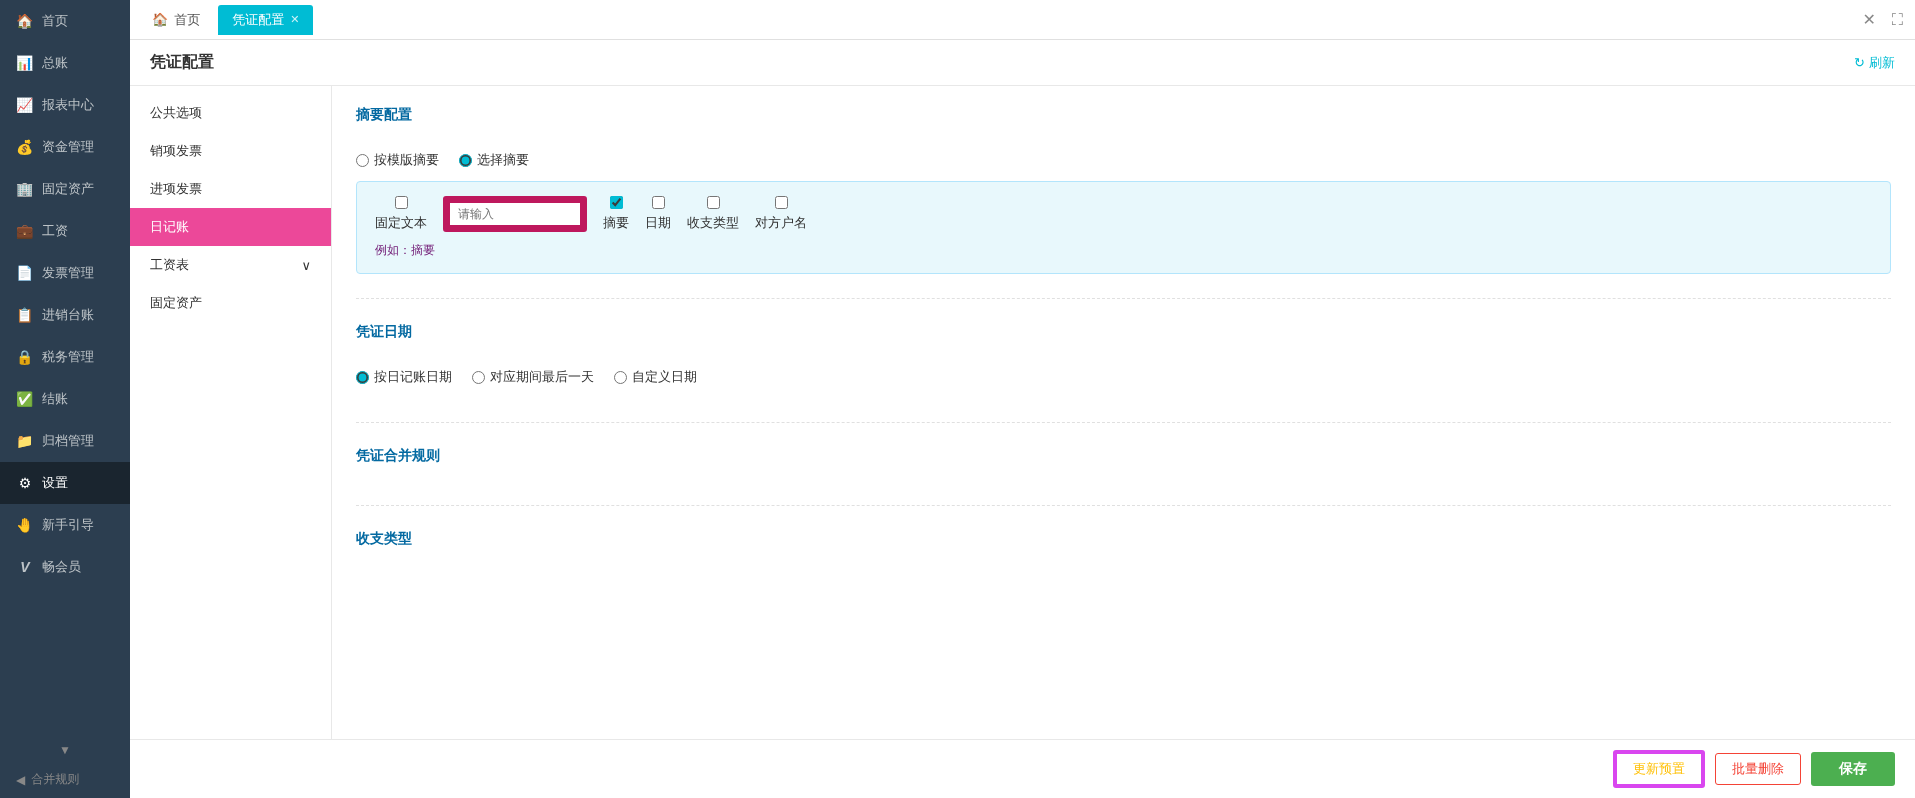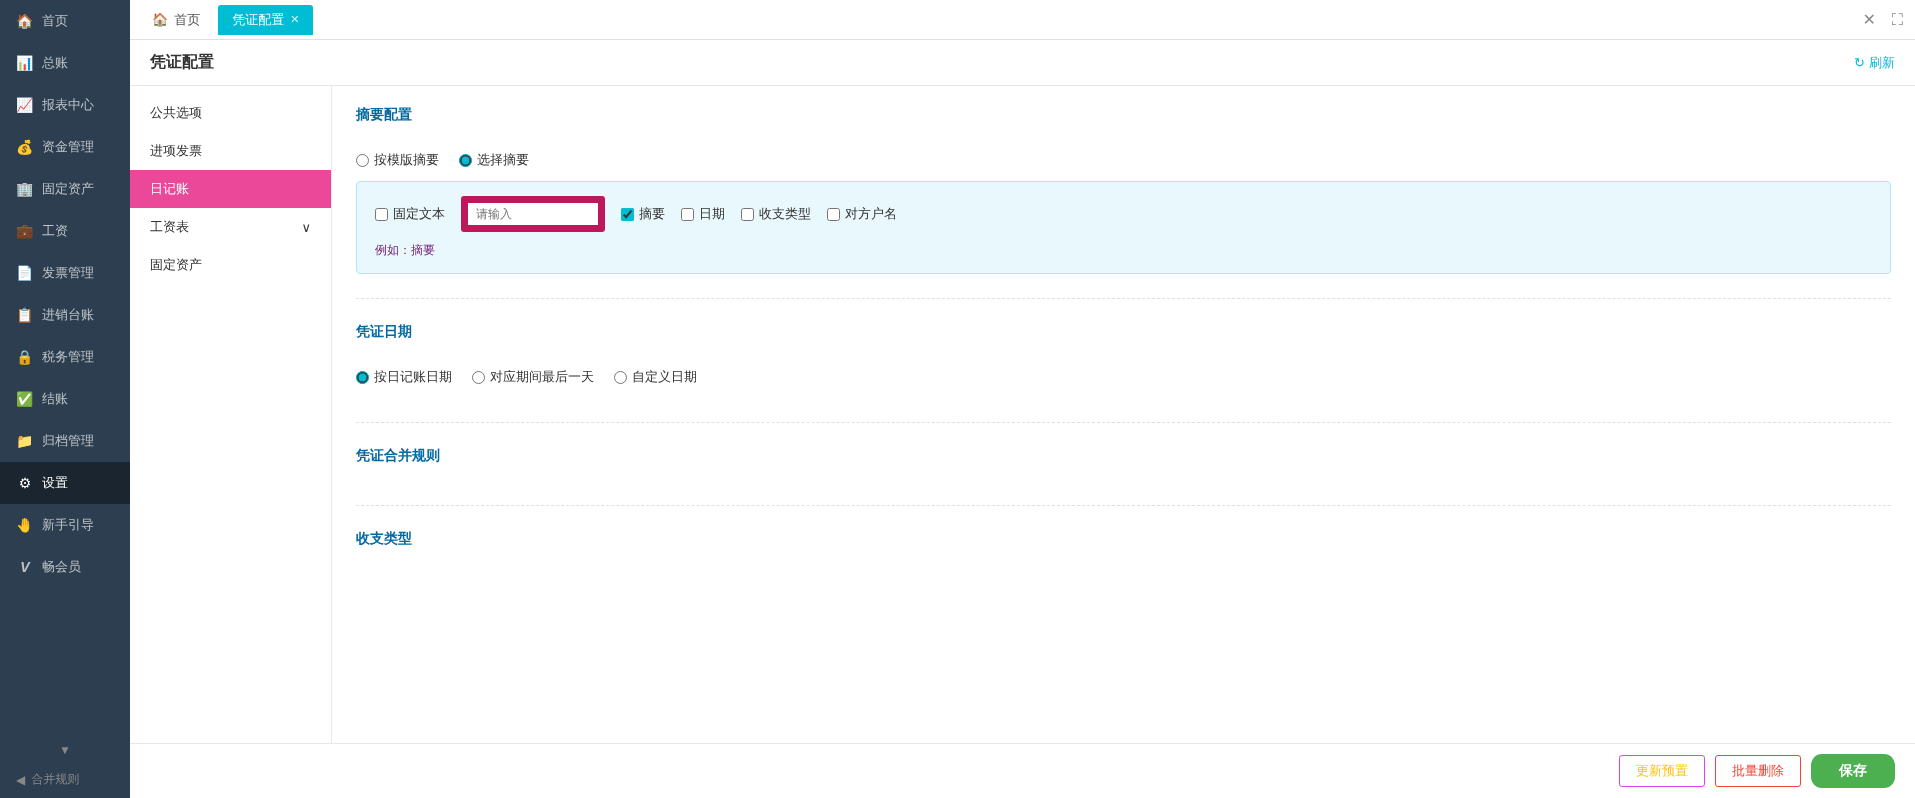--- a/index.html
+++ b/index.html
@@ -206,20 +206,21 @@
       gap: 16px;
       flex-wrap: wrap;
     }
     .checkbox-label {
       display: flex;
       align-items: center;
       gap: 5px;
       cursor: pointer;
       font-size: 13px;
       color: #333;
+      flex-direction: column;
     }
     .checkbox-label input[type="checkbox"] {
       accent-color: #00bcd4;
       cursor: pointer;
     }
     .summary-text-input {
       border: 7px solid #be185d;
       border-radius: 3px;
       padding: 4px 8px;
       font-size: 12px;
@@ -238,42 +239,42 @@
       background: #fff;
       border-top: 1px solid #e8e8e8;
       padding: 10px 20px;
       display: flex;
       align-items: center;
       justify-content: flex-end;
       gap: 10px;
     }
     .btn-update {
       background: #fff;
-      border: 1px solid #d946ef;
+      border: 4px solid #d946ef;
       color: #ffc107;
       padding: 6px 16px;
       border-radius: 3px;
       cursor: pointer;
       font-size: 13px;
     }
     .btn-batch-delete {
       background: #fff;
       border: 1px solid #f44336;
       color: #f44336;
       padding: 6px 16px;
       border-radius: 3px;
       cursor: pointer;
       font-size: 13px;
     }
     .btn-save {
       background: #4caf50;
       border: none;
       color: #fff;
       padding: 8px 28px;
-      border-radius: 11px;
+      border-radius: 3px;
       cursor: pointer;
       font-size: 14px;
       font-weight: bold;
     }
 
     
     .right-content::-webkit-scrollbar { width: 8px; }
     .right-content::-webkit-scrollbar-track { background: #f1f1f1; }
     .right-content::-webkit-scrollbar-thumb { background: #ccc; border-radius: 4px; }
 
@@ -372,20 +373,23 @@
       <span>↻</span>
       <span>刷新</span>
     </button>
   </div>
 
   <div class="content-area">
 
     <div class="left-nav">
       <div class="left-nav-item">
         <span>公共选项</span>
+      </div>
+      <div class="left-nav-item">
+        <span>销项发票</span>
       </div>
       <div class="left-nav-item">
         <span>进项发票</span>
       </div>
       <div class="left-nav-item active">
         <span>日记账</span>
       </div>
       <div class="left-nav-item">
         <span>工资表</span>
         <span>∨</span>

